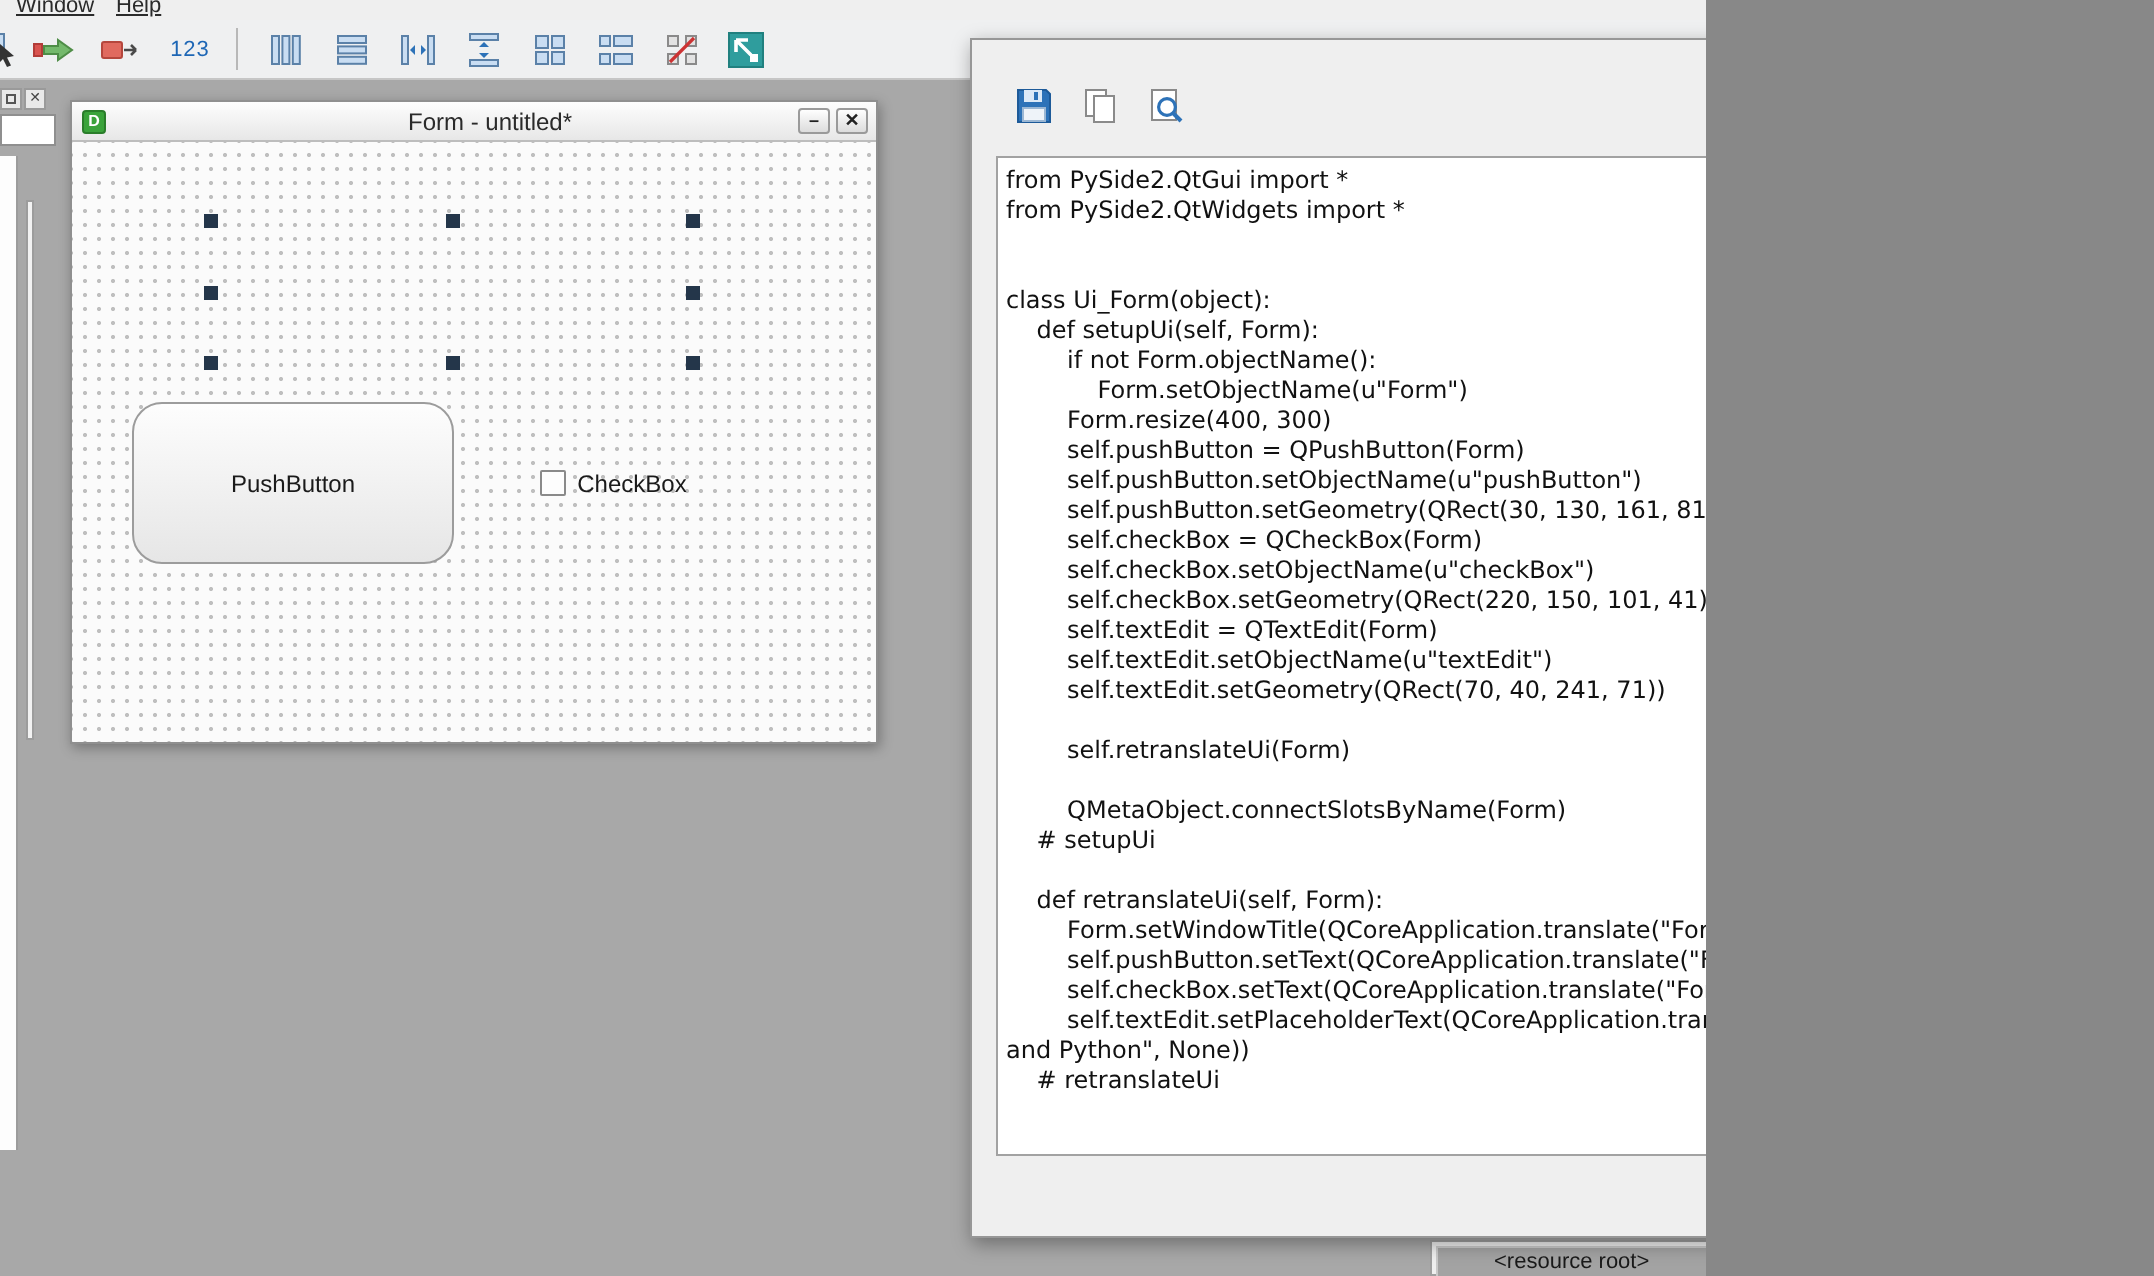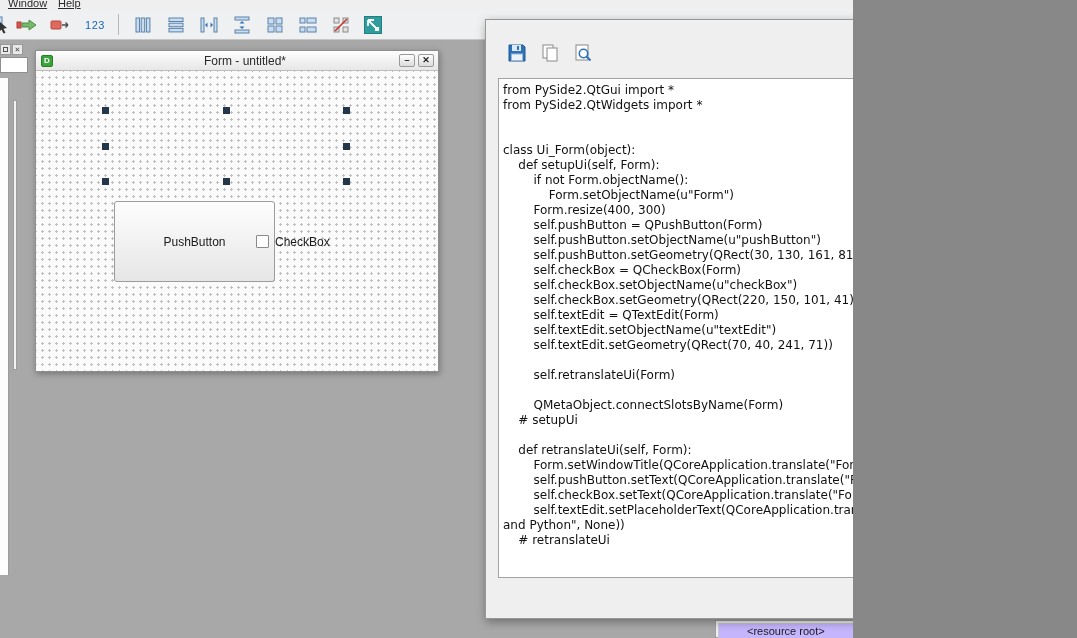--- a/index.html
+++ b/index.html
@@ -27,42 +27,42 @@
   .form-window { position: absolute; left: 35px; top: 50px; width: 404px; height: 322px; background: #fbfbfb; border: 1px solid #8f8f8f; box-shadow: 1px 2px 6px rgba(0,0,0,0.3); z-index: 3; }
   .form-titlebar { position: relative; height: 20px; background: linear-gradient(#fdfdfd, #e7e7e7); border-bottom: 1px solid #bdbdbd; display: flex; align-items: center; }
   .form-win-icon { position: absolute; left: 5px; top: 4px; width: 12px; height: 12px; background: #3aa33a; border: 1px solid #2a7d2a; border-radius: 2px; color: #fff; font-size: 8px; font-weight: bold; text-align: center; line-height: 10px; }
   .form-title { position: absolute; left: 16px; right: 0; text-align: center; font-size: 12px; color: #2a2a2a; }
   .win-btns { position: absolute; right: 4px; top: 3px; display: flex; gap: 3px; }
   .win-btn { width: 16px; height: 13px; border: 1px solid #9a9a9a; border-radius: 2px; background: linear-gradient(#fefefe, #dcdcdc); font-size: 9px; line-height: 11px; text-align: center; color: #222; font-weight: bold; }
   .form-canvas { position: relative; width: 402px; height: 300px; background-color: #fbfbfb; background-image: radial-gradient(#bfbfbf 1px, transparent 1.1px); background-size: 7px 7px; background-position: 3px 3px; overflow: hidden; }
 
   .w-textedit { position: absolute; left: 70px; top: 40px; width: 241px; height: 71px; background: #ffffff; border: 1px solid #8f8f8f; padding: 4px 6px; font-size: 12px; color: #a5a5a5; }
   .handle { position: absolute; width: 7px; height: 7px; background: #24364a; }
-  .w-pushbutton { position: absolute; left: 30px; top: 130px; width: 161px; height: 81px; background: linear-gradient(#fdfdfd, #e6e6e6); border: 1px solid #9c9c9c; border-radius: 3px; display: flex; align-items: center; justify-content: center; font-size: 12px; color: #1a1a1a; margin-left: 48px; }
-  .w-checkbox { position: absolute; left: 220px; top: 150px; width: 101px; height: 41px; display: flex; align-items: center; gap: 6px; }
+  .w-pushbutton { position: absolute; left: 30px; top: 130px; width: 161px; height: 81px; background: linear-gradient(#fdfdfd, #e6e6e6); border: 1px solid #9c9c9c; border-radius: 15px; display: flex; align-items: center; justify-content: center; font-size: 12px; color: #1a1a1a; }
+  .w-checkbox { position: absolute; left: 220px; top: 150px; width: 101px; height: 41px; display: flex; align-items: center; gap: 6px; justify-content: center; }
   .cb-box { width: 13px; height: 13px; background: #fdfdfd; border: 1px solid #8a8a8a; border-radius: 1px; }
   .cb-label { font-size: 12px; color: #1a1a1a; }
 
   
   .code-dialog { position: absolute; left: 485px; top: 19px; width: 590px; height: 600px; background: #efefef; border: 1px solid #979797; box-shadow: 1px 3px 9px rgba(0,0,0,0.35); z-index: 4; }
   .dlg-btn { position: absolute; top: 20px; width: 26px; height: 26px; display: flex; align-items: center; justify-content: center; border: 1px solid transparent; border-radius: 2px; }
   .code-area { position: absolute; left: 12px; top: 58px; width: 569px; height: 500px; background: #ffffff; border: 1px solid #a2a2a2; overflow: hidden; }
   .code-pre { margin: 0; padding: 4px 4px 4px 4px; font-family: "DejaVu Sans", sans-serif; font-size: 12px; line-height: 15px; color: #111; white-space: pre; }
   .vscroll { position: absolute; right: 0; top: 0; width: 15px; height: 498px; background: #f2f2f2; border-left: 1px solid #c2c2c2; }
   .vs-btn { position: absolute; left: 0; width: 14px; height: 14px; background: #e9e9e9; border-bottom: 1px solid #c9c9c9; display: flex; align-items: center; justify-content: center; }
   .vs-btn.down { bottom: 0; border-bottom: none; border-top: 1px solid #c9c9c9; }
   .tri-up { width: 0; height: 0; border-left: 4px solid transparent; border-right: 4px solid transparent; border-bottom: 5px solid #5a5a5a; }
   .tri-down { width: 0; height: 0; border-left: 4px solid transparent; border-right: 4px solid transparent; border-top: 5px solid #5a5a5a; }
   .vs-thumb { position: absolute; left: 1px; top: 15px; width: 12px; height: 466px; background: #dadada; border: 1px solid #b2b2b2; border-radius: 2px; }
   .close-btn { position: absolute; left: 500px; top: 567px; width: 78px; height: 23px; background: linear-gradient(#fdfdfd, #e2e2e2); border: 1px solid #9f9f9f; border-radius: 3px; display: flex; align-items: center; justify-content: center; gap: 5px; font-size: 12px; color: #1a1a1a; }
   .close-ico { width: 13px; height: 13px; border-radius: 50%; background: #cc2b2b; color: #fff; font-size: 8px; line-height: 13px; text-align: center; font-weight: bold; }
 
   
   .resource-panel { position: absolute; left: 715px; top: 620px; width: 362px; height: 18px; background: #efefef; border: 1px solid #9f9f9f; z-index: 3; }
-  .resource-row { position: absolute; left: 2px; top: 2px; width: 255px; height: 16px; background: #c4b5fd; border: 1px solid #c9c9c9; }
+  .resource-row { position: absolute; left: 2px; top: 2px; width: 255px; height: 16px; background: #a3a3a3; border: 1px solid #c9c9c9; }
   .resource-label { position: absolute; left: 28px; top: 1px; font-size: 11px; color: #1a1a1a; }
 </style>
 </head>
 <body>
 
 <div class="screen">
 
   <div class="menubar">
     <span class="menu-item" style="left:8px">Window</span>
     <span class="menu-item" style="left:58px">Help</span>

